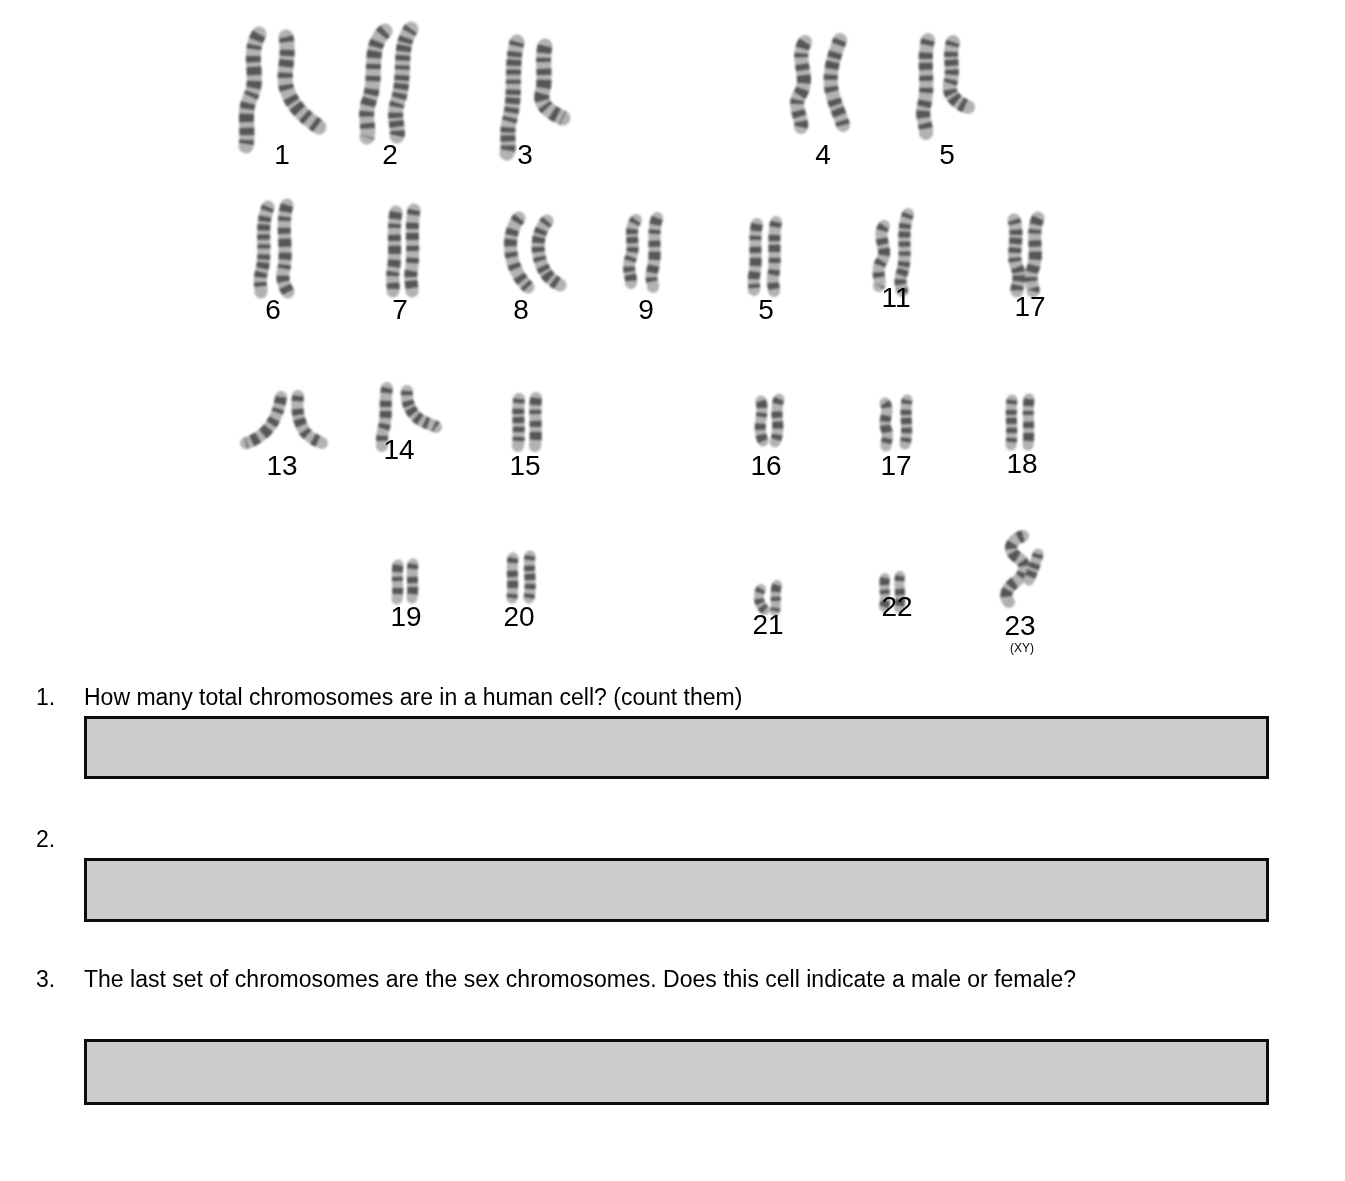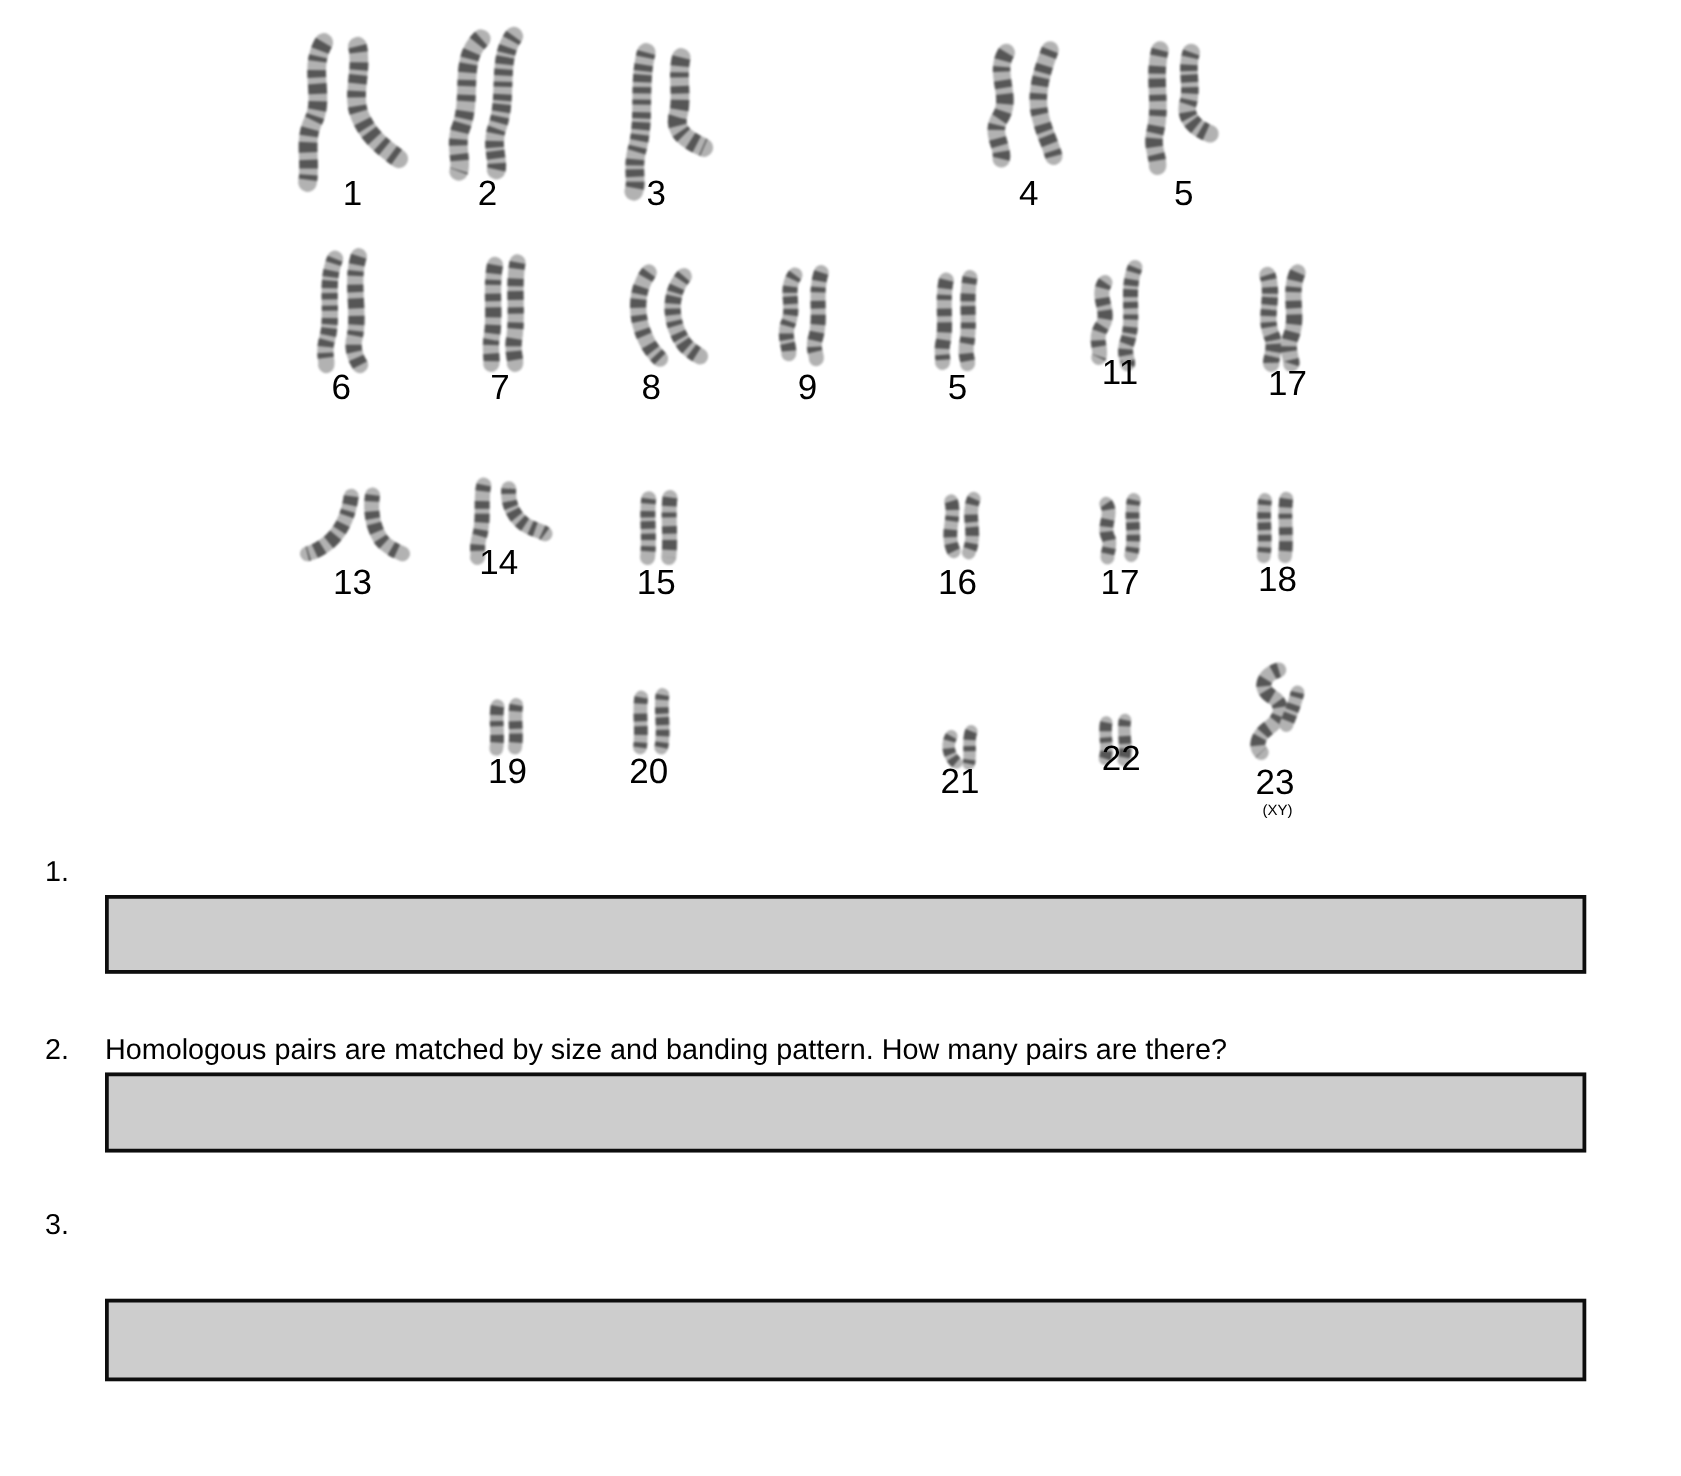--- a/index.html
+++ b/index.html
@@ -206,22 +206,23 @@
   <div class="klabel" style="left:1022px;top:450px">18</div>
 
   <div class="klabel" style="left:406px;top:603px">19</div>
   <div class="klabel" style="left:519px;top:603px">20</div>
   <div class="klabel" style="left:768px;top:611px">21</div>
   <div class="klabel" style="left:897px;top:593px">22</div>
   <div class="klabel" style="left:1020px;top:612px">23</div>
   <div class="ksub" style="left:1022px;top:642px">(XY)</div>
 
   <div class="qnum" style="left:36px;top:678px">1.</div>
+  <div class="qtext" style="left:84px;top:678px;width:1180px">How many total chromosomes are in a human cell? (count them)</div>
   <div class="abox" style="top:716px;height:63px"></div>
 
   <div class="qnum" style="left:36px;top:820px">2.</div>
-  <div class="qtext" style="left:84px;top:820px;width:1180px">Homologous pairs are matched by size and banding pattern. How many pairs are there?</div>
   <div class="abox" style="top:858px;height:64px"></div>
 
   <div class="qnum" style="left:36px;top:960px">3.</div>
+  <div class="qtext" style="left:84px;top:960px;width:1165px">The last set of chromosomes are the sex chromosomes. Does this cell indicate a male or female?</div>
   <div class="abox" style="top:1039px;height:66px"></div>
 
 </div>
 
 </body></html>

